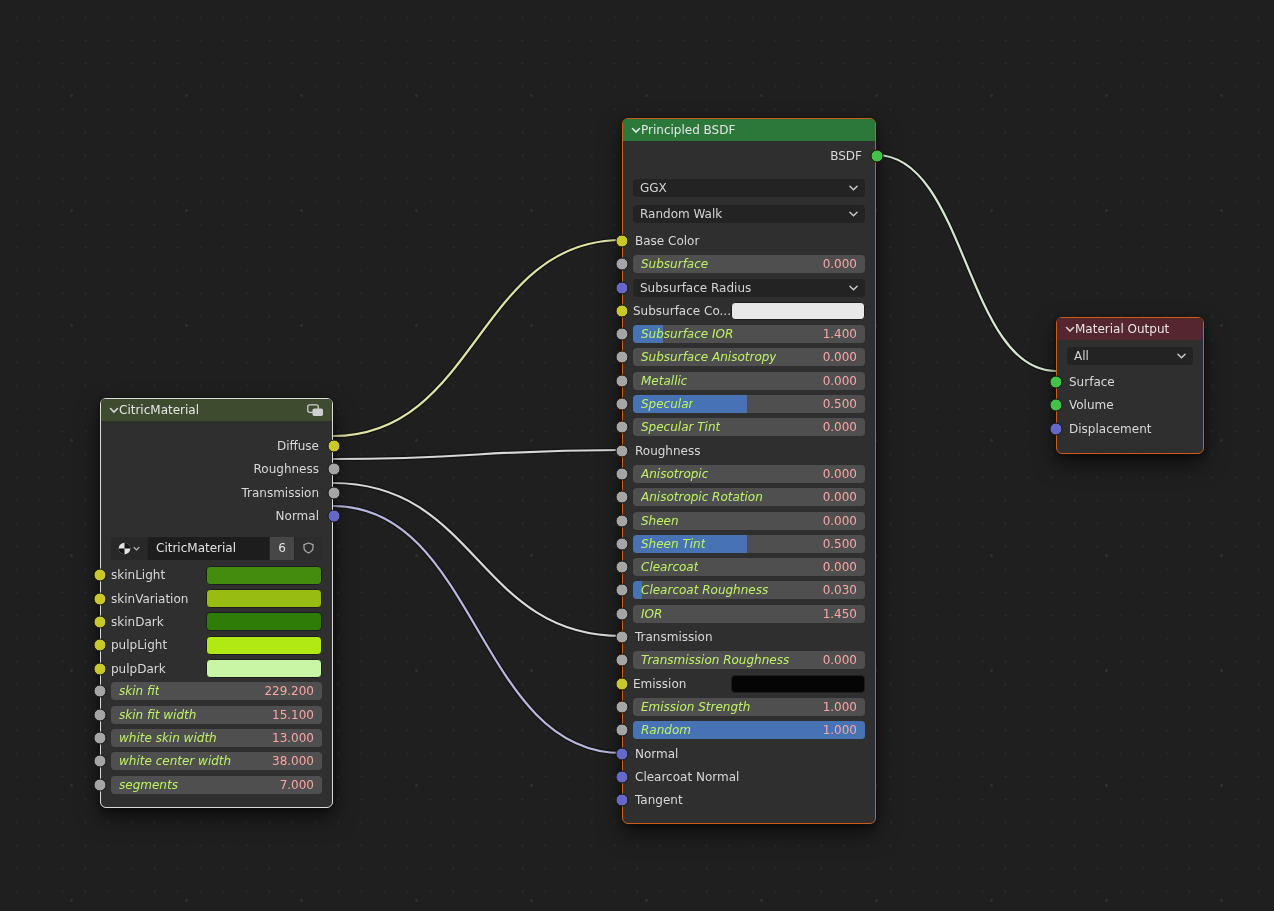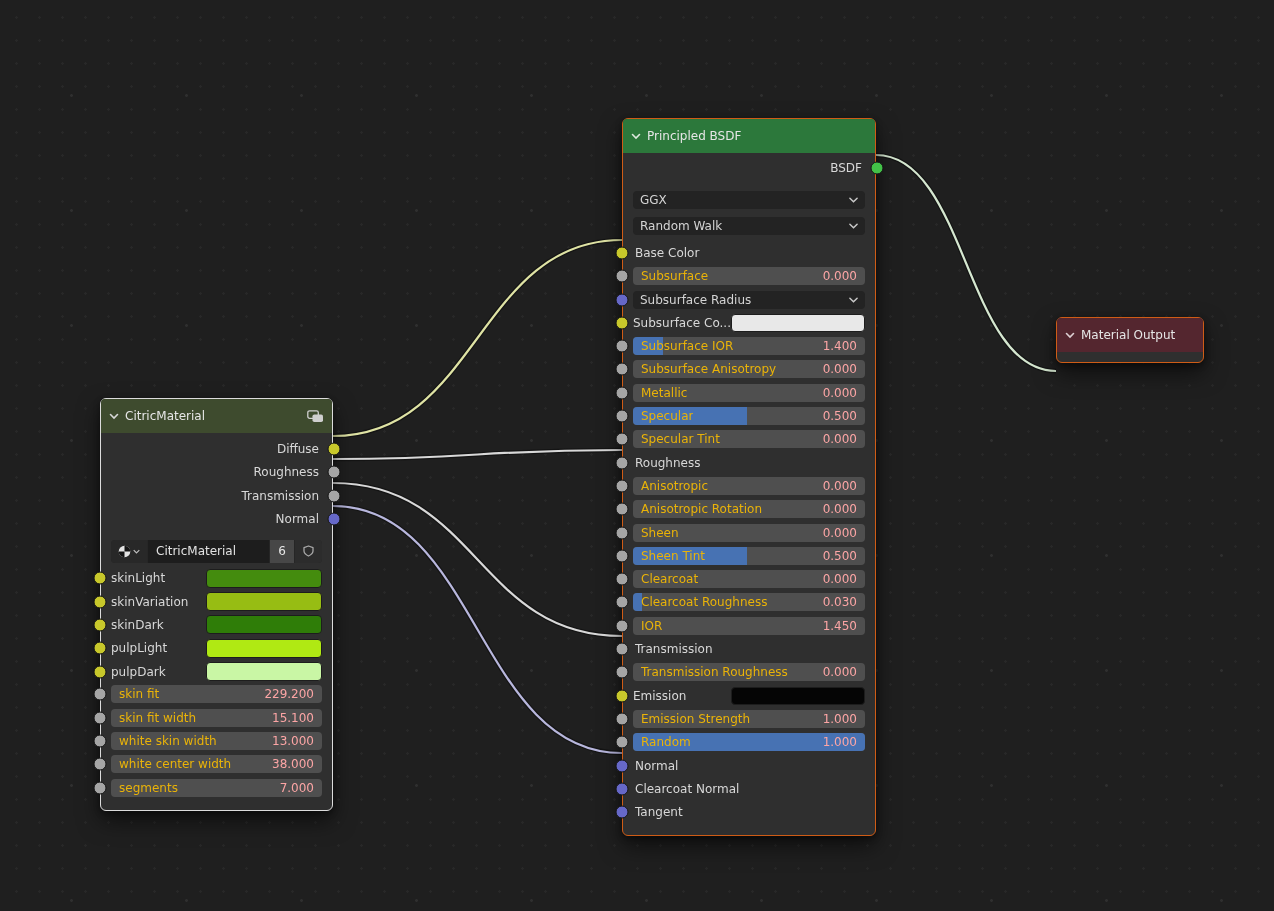--- a/index.html
+++ b/index.html
@@ -15,35 +15,35 @@
   }
   #wires{position:absolute;left:0;top:0;z-index:1;}
   .node{
     position:absolute;z-index:2;box-sizing:border-box;background:#2f2f2f;
     border-radius:6px;box-shadow:0 10px 22px rgba(0,0,0,.55),0 2px 6px rgba(0,0,0,.4);
     padding-bottom:8px;
   }
   .node-citric{left:100px;top:398px;width:233px;border:1.5px solid #dcdcdc;}
   .node-bsdf{left:622px;top:118px;width:254px;border:1.7px solid #cf5c16;padding-bottom:9px;}
   .node-out{left:1056px;top:317px;width:148px;border:1.7px solid #cf5c16;padding-bottom:10px;}
-  .header{height:22px;display:flex;align-items:center;gap:6px;padding:6px 8px;
+  .header{height:22px;display:flex;align-items:center;gap:0;padding:0 8px;
     border-radius:4px 4px 0 0;color:#e6e6e6;white-space:nowrap;}
   .node-citric .header{background:#3e4b2e;}
   .node-bsdf .header{background:#2c783b;}
   .node-out .header{background:#54262f;}
   .hchev{flex:0 0 auto;}
   .grp-icon{margin-left:auto;flex:0 0 auto;}
   .row{position:relative;height:18px;margin:0 10px 5.3px;display:flex;align-items:center;}
   .row-out{justify-content:flex-end;padding-right:3px;}
   .row-label{justify-content:flex-start;padding-left:2px;}
   .lbl{white-space:nowrap;}
   .field{flex:1;height:18px;background:#4f4f4f;border-radius:4px;position:relative;
     overflow:hidden;display:flex;align-items:center;padding:0 8px;box-sizing:border-box;}
   .fill{position:absolute;left:0;top:0;bottom:0;background:#4772b3;}
-  .flabel{position:relative;z-index:1;color:#eab308;white-space:nowrap;overflow:hidden;text-overflow:ellipsis;}
+  .flabel{position:relative;z-index:1;color:#bef264;white-space:nowrap;overflow:hidden;text-overflow:ellipsis;font-style:italic;}
   .fvalue{position:relative;z-index:1;margin-left:auto;color:#fca5a5;padding-left:6px;}
   .dropdown{flex:1;height:18px;background:#232323;border-radius:4px;display:flex;
     align-items:center;justify-content:space-between;padding:0 7px;box-sizing:border-box;color:#d4d4d4;}
   .cRow .swatch{margin-left:auto;height:18px;width:134px;border-radius:4px;border:1px solid #1d1d1d;box-sizing:border-box;}
   .node-citric .cRow{height:19px;margin-bottom:4.3px;}
   .node-citric .cRow .swatch{width:116px;height:19px;}
   .socket{position:absolute;width:11px;height:11px;border-radius:50%;
     border:1.5px solid #151515;top:50%;box-sizing:content-box;z-index:3;}
   .s-left{left:-11.5px;transform:translate(-50%,-50%);}
   .s-right{right:-11.5px;transform:translate(50%,-50%);}
@@ -79,21 +79,21 @@
       <svg class="hchev" width="10" height="7" viewBox="0 0 10 7">
           <path d="M1.5 1.5 L5 5 L8.5 1.5" fill="none" stroke="#d8d8d8" stroke-width="1.6" stroke-linecap="round"></path>
         </svg>
       <span>CitricMaterial</span>
       <svg class="grp-icon" width="17" height="13" viewBox="0 0 17 13">
         <rect x="0.8" y="0.8" width="10.5" height="7.5" rx="1.8" fill="none" stroke="#cfcfcf" stroke-width="1.3"></rect>
         <rect x="5.5" y="4.5" width="10.5" height="7.5" rx="1.8" fill="#cfcfcf"></rect>
       </svg>
     </div>
     <div id="citric-outputs">
-        <div class="row row-out" style="margin-top: 7px;">
+        <div class="row row-out" style="margin-top: 16px;">
     <span class="lbl">Diffuse</span>
     <span class="socket s-right sock-yellow"></span>
   </div>
         <div class="row row-out">
     <span class="lbl">Roughness</span>
     <span class="socket s-right sock-gray"></span>
   </div>
         <div class="row row-out">
     <span class="lbl">Transmission</span>
     <span class="socket s-right sock-gray"></span>
@@ -397,14 +397,37 @@
       </div>
   </div>
 
   <div class="node node-out">
     <div class="header">
       <svg class="hchev" width="10" height="7" viewBox="0 0 10 7">
           <path d="M1.5 1.5 L5 5 L8.5 1.5" fill="none" stroke="#ddd0d2" stroke-width="1.6" stroke-linecap="round"></path>
         </svg>
       <span>Material Output</span>
     </div>
+    <div id="out-rows">
+        <div class="row" style="margin-top: 7px;">
+    <div class="dropdown">
+      <span class="dlabel">All</span>
+      <svg class="chev" width="9" height="6" viewBox="0 0 10 6">
+              <path d="M1 1 L5 5 L9 1" fill="none" stroke="#c9c9c9" stroke-width="1.6" stroke-linecap="round"></path>
+            </svg>
+    </div>
+
+  </div>
+        <div class="row row-label" style="margin-top: 8px;">
+    <span class="lbl">Surface</span>
+    <span class="socket s-left sock-shader"></span>
+  </div>
+        <div class="row row-label">
+    <span class="lbl">Volume</span>
+    <span class="socket s-left sock-shader"></span>
+  </div>
+        <div class="row row-label">
+    <span class="lbl">Displacement</span>
+    <span class="socket s-left sock-vector"></span>
+  </div>
+      </div>
   </div>
 </div>
 
 </body></html>

